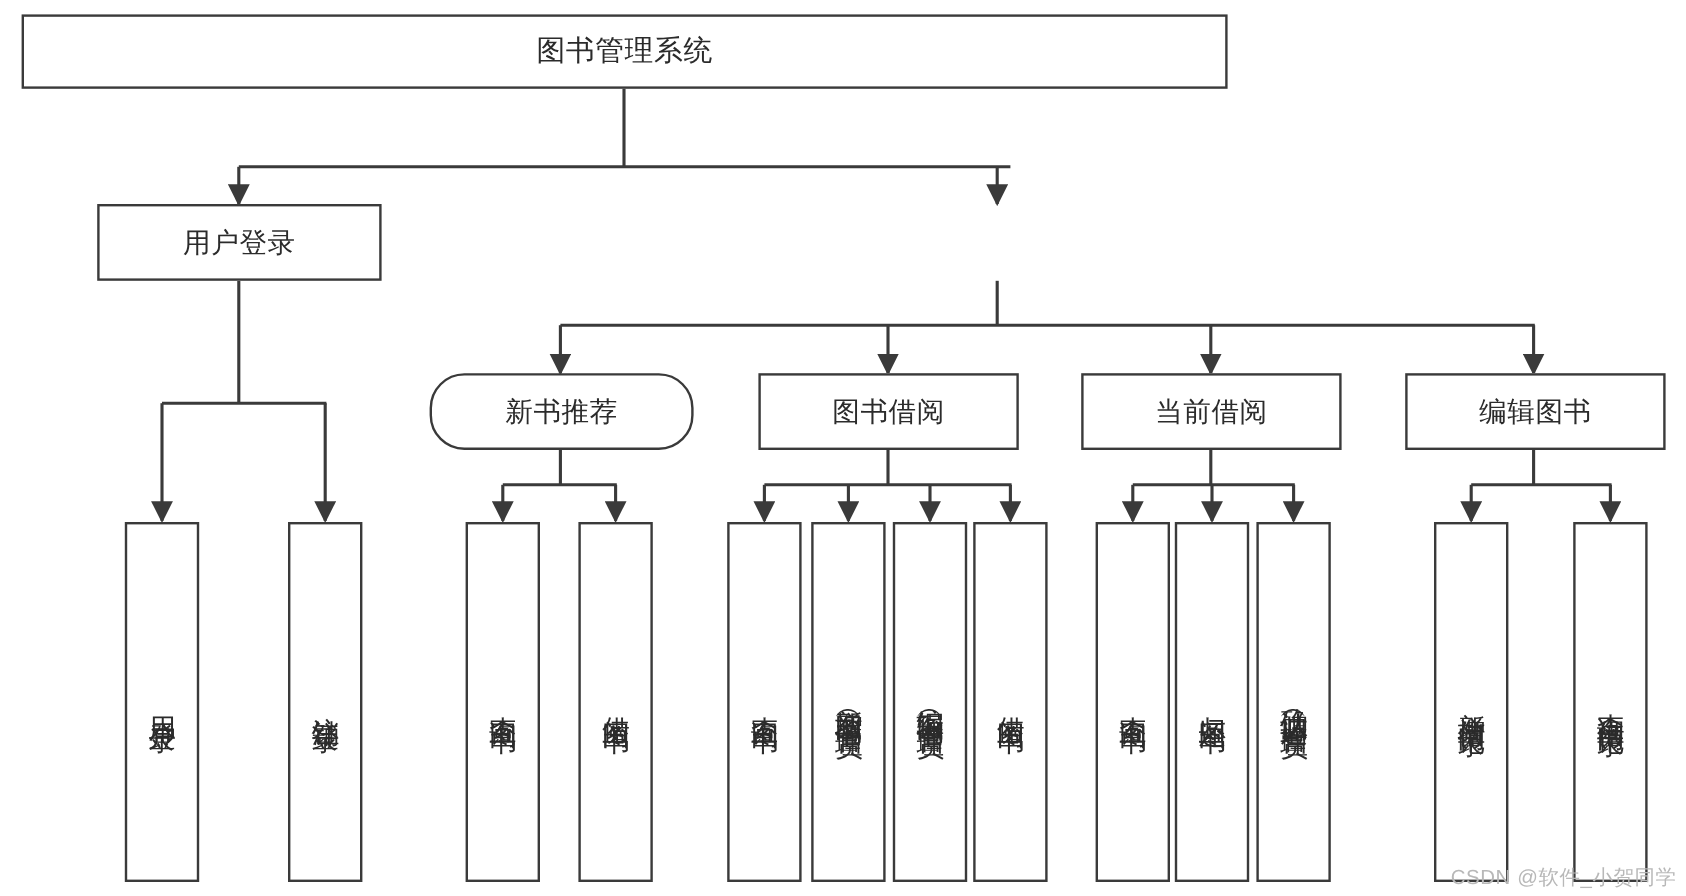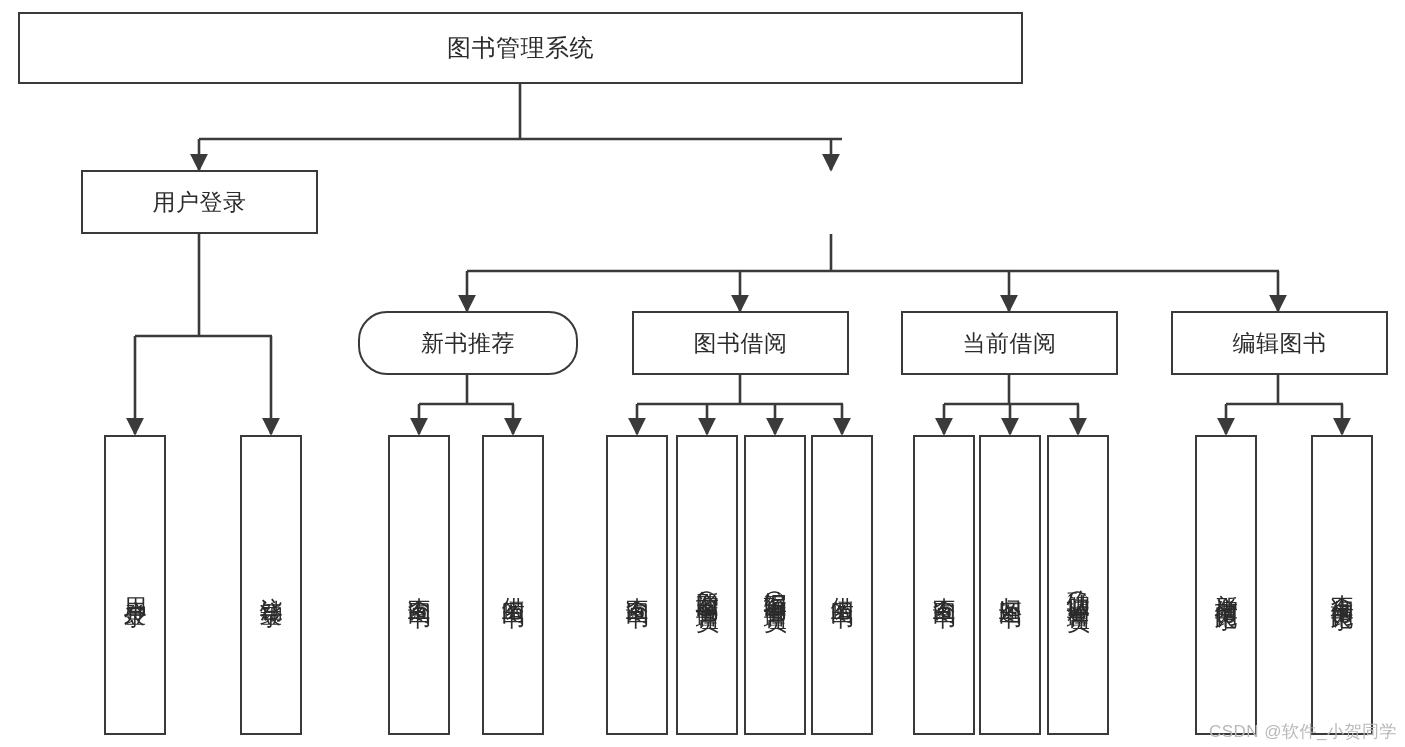--- a/index.html
+++ b/index.html
@@ -117,21 +117,21 @@
       <path d="M 1010 404 L 1010 434" marker-end="url(#arrow)"></path>
       <path d="M 1078 404 L 1078 434" marker-end="url(#arrow)"></path>
 
       <path d="M 1278 375 L 1278 404"></path>
       <path d="M 1226 404 L 1343 404"></path>
       <path d="M 1226 404 L 1226 434" marker-end="url(#arrow)"></path>
       <path d="M 1342 404 L 1342 434" marker-end="url(#arrow)"></path>
     </g>
   </svg>
 
-  <div class="node horizontal root" style="left:18px; top:12px; width:1005px; height:72px;">
+  <div class="node horizontal root" style="left:18px; top:12px; width:1005px; height:62px;">
     <span>图书管理系统</span>
   </div>
 
   <div class="node horizontal" style="left:81px; top:170px; width:237px; height:64px;">
     <span>用户登录</span>
   </div>
 
   <div class="node horizontal" style="left:358px; top:311px; width:220px; height:64px;border-radius:29px;">
     <span>新书推荐</span>
   </div>

